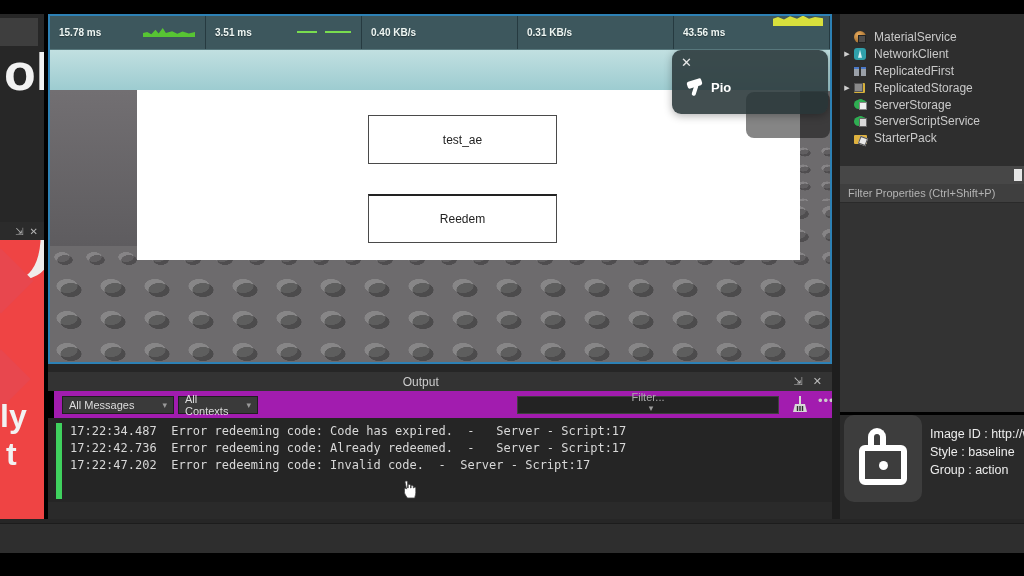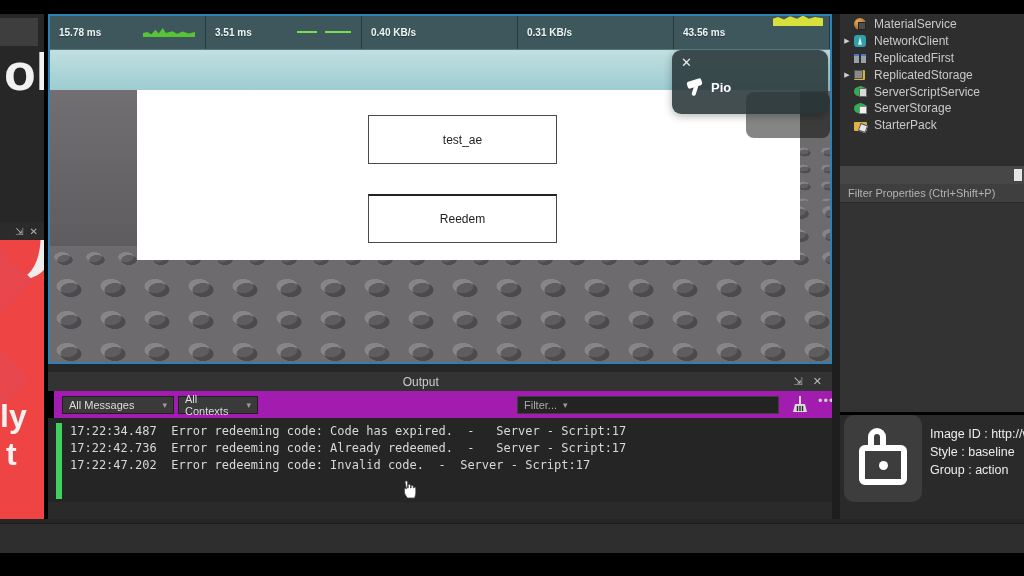--- a/index.html
+++ b/index.html
@@ -74,34 +74,34 @@
   #output-titlebar{left:48px;top:372px;width:784px;height:19px;background:#333333;display:flex;align-items:center;}
   #output-title{flex:1;text-align:center;color:#cccccc;font-size:12px;}
   .tb-icon{color:#bbbbbb;font-size:11px;margin-right:10px;}
   #output-toolbar{left:48px;top:391px;width:784px;height:27px;background:#a21caf;margin-left:6px;}
   .dropdown{position:absolute;top:5px;height:18px;background:#3a3a3a;border:1px solid #1f1f1f;color:#dddddd;
             font-size:11px;display:flex;align-items:center;justify-content:space-between;padding:0 6px;box-sizing:border-box;}
   #dd-messages{left:8px;width:112px;}
   #dd-contexts{left:124px;width:80px;}
   .dd-caret{color:#9a9a9a;font-size:9px;margin-left:6px;}
   #filter-box{position:absolute;left:463px;top:5px;width:262px;height:18px;background:#232323;border:1px solid #3f3f3f;
-              color:#aaaaaa;font-size:11px;display:flex;align-items:center;justify-content:flex-start;
-              padding:0 6px;box-sizing:border-box;}
+              color:#aaaaaa;font-size:11px;display:flex;align-items:center;justify-content:flex-end;
+              padding:0 6px;box-sizing:border-box;flex-direction:column;}
   #broom{position:absolute;left:737px;top:4px;width:18px;height:19px;}
   #dots-menu{position:absolute;left:764px;top:2px;color:#cccccc;font-size:13px;letter-spacing:1px;}
   #log-area{left:48px;top:418px;width:784px;height:84px;background:#252525;overflow:hidden;}
   #log-green-bar{position:absolute;left:8px;top:5px;width:6px;height:76px;background:#3fd15e;}
   .log-line{position:absolute;left:22px;white-space:pre;font-family:"DejaVu Sans Mono",monospace;
             font-size:12px;color:#d8d8d8;}
   .log-line .u{text-decoration:underline;}
   #output-bottom{left:48px;top:502px;width:784px;height:17px;background:#2a2a2a;}
 
   
   #v-divider{left:832px;top:14px;width:8px;height:538px;background:#1e1e1e;}
-  #explorer{left:840px;top:14px;width:184px;height:152px;background:#2e2e2e;overflow:hidden;padding-top:2px;box-sizing:border-box;}
+  #explorer{left:840px;top:14px;width:184px;height:152px;background:#2e2e2e;overflow:hidden;padding-top:15px;box-sizing:border-box;}
   .tree-row{height:16.8px;display:flex;align-items:center;}
   .tree-arrow{width:14px;text-align:center;color:#cfcfcf;font-size:7px;}
   .tree-noarrow{width:14px;}
   .tree-icon{width:14px;height:13px;position:relative;margin-right:6px;flex:none;}
   .tree-label{color:#c9c9c9;font-size:12px;white-space:nowrap;}
   .ico-sphere{width:12px;height:12px;border-radius:50%;background:radial-gradient(circle at 35% 30%,#e6a85a,#8a5a20);}
   .ico-sphere::after{content:"";position:absolute;right:0;bottom:0;width:6px;height:6px;background:#4d4d4d;border:1px solid #222;}
   .ico-antenna{width:12px;height:12px;border-radius:3px;background:#2f9faa;}
   .ico-antenna::after{content:"";position:absolute;left:4px;top:2px;width:4px;height:8px;background:#d8f2f4;clip-path:polygon(50% 0,100% 100%,0 100%);}
   .ico-locks{width:13px;height:12px;}
@@ -271,30 +271,30 @@
     <div class="tree-row">
       <span class="tree-arrow">▶</span>
       <span class="tree-icon">
           <span class="abs ico-ybox"></span>
         </span>
       <span class="tree-label">ReplicatedStorage</span>
     </div>
     <div class="tree-row">
       <span class="tree-noarrow"></span>
         <span class="tree-icon">
+          <span class="abs ico-cloud ico-boxwhite"></span>
+        </span>
+      <span class="tree-label">ServerStorage</span>
+    </div>
+    <div class="tree-row">
+      <span class="tree-noarrow"></span>
+        <span class="tree-icon">
           <span class="abs ico-cloud ico-paper"></span>
         </span>
       <span class="tree-label">ServerScriptService</span>
-    </div>
-    <div class="tree-row">
-      <span class="tree-noarrow"></span>
-        <span class="tree-icon">
-          <span class="abs ico-cloud ico-boxwhite"></span>
-        </span>
-      <span class="tree-label">ServerStorage</span>
     </div>
     <div class="tree-row">
       <span class="tree-noarrow"></span>
         <span class="tree-icon">
           <span class="abs ico-folder ico-tool"></span>
         </span>
       <span class="tree-label">StarterPack</span>
     </div>
   </div>
 

